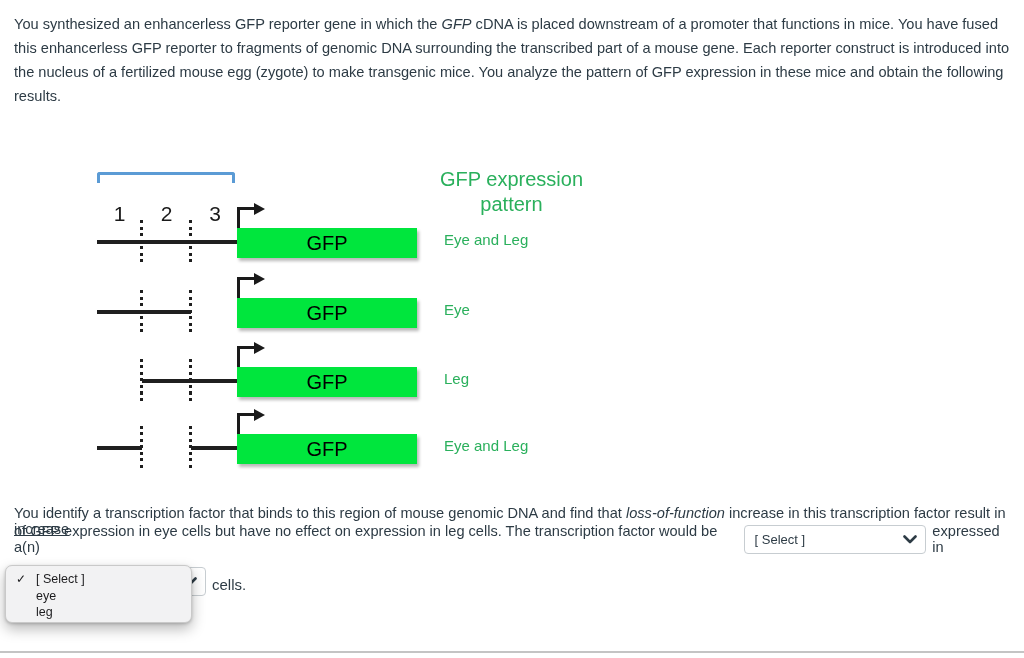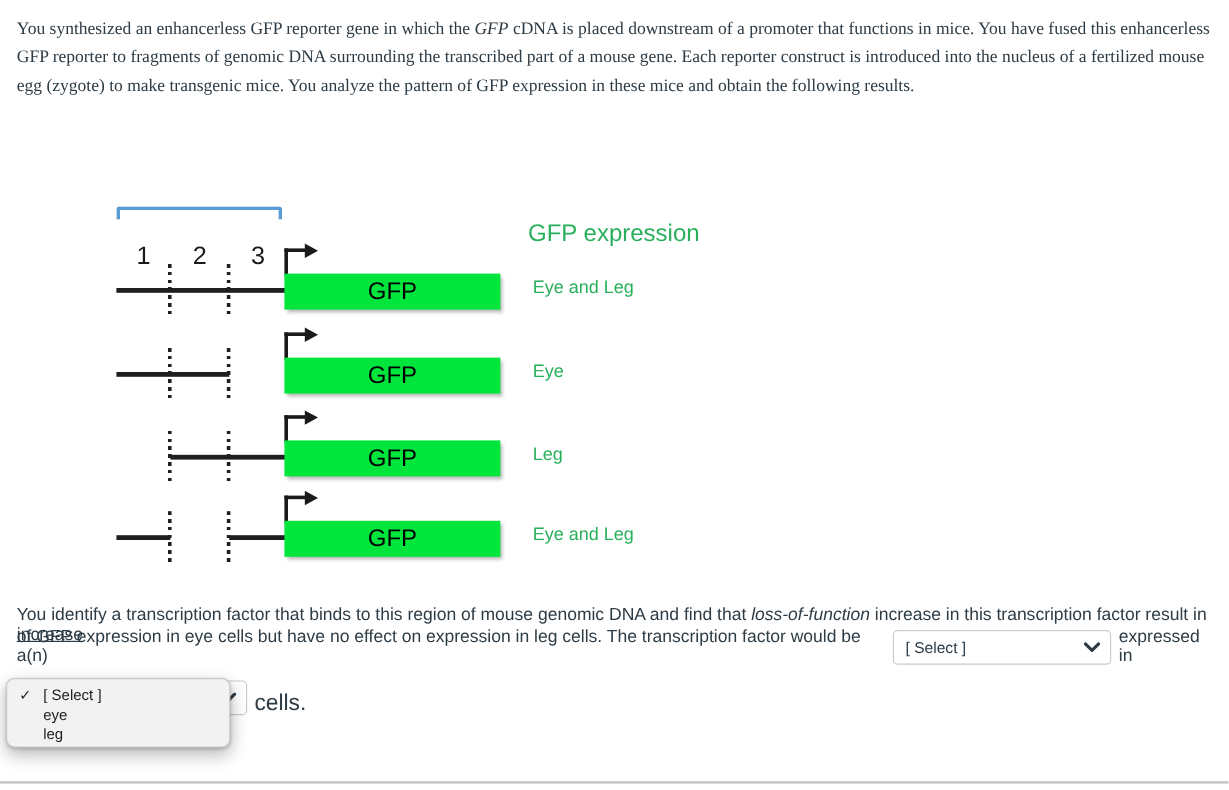--- a/index.html
+++ b/index.html
@@ -6,39 +6,39 @@
   html, body { background: #ffffff; }
   body { font-family: "Liberation Sans", sans-serif; }
   .page {
     position: relative; width: 1024px; height: 658px;
     background: #ffffff; overflow: hidden;
     color: #2d3b45;
   }
   
   .intro {
     position: absolute; left: 14px; top: 12px; width: 998px;
-    font-size: 14.6px; line-height: 24px; color: #2d3b45; font-family: Liberation Serif, serif;
+    font-size: 14.6px; line-height: 24px; color: #2d3b45;
   }
   .intro em { font-style: italic; }
   
   .dg-title {
     position: absolute; left: 20px; top: 114px; width: 300px;
     text-align: center; color: #1a1a1a;
     font-size: 21.5px; line-height: 25px;
   }
   .bracket {
     position: absolute; left: 97px; top: 172px; width: 138px; height: 11px;
     border-top: 3px solid #5b9bd5;
     border-left: 3px solid #5b9bd5;
     border-right: 3px solid #5b9bd5;
     border-radius: 3px 3px 0 0;
   }
   .dg-header {
     position: absolute; left: 420px; top: 167px; width: 183px;
-    text-align: center; font-size: 20px; line-height: 25px; margin-top: 16px;
+    text-align: center; font-size: 20px; line-height: 25px;
   }
   .region-number {
     position: absolute; transform: translateX(-50%);
     font-size: 21px; color: #1a1a1a;
   }
   .dna-line { position: absolute; height: 4px; background: #1f1f1f; }
   .exon-divider {
     position: absolute; width: 3px;
     background: repeating-linear-gradient(to bottom, #1f1f1f 0 3px, transparent 3px 6.5px);
   }
@@ -77,21 +77,21 @@
     padding: 0 8px 0 10px;
     font-size: 13px; color: #2d3b45;
     margin: 0 6px;
     cursor: pointer;
   }
   .chev { width: 14px; height: 9px; flex: 0 0 auto; }
   .select2 {
     position: absolute; left: 20px; top: 567px; width: 186px; height: 29px;
     margin: 0; z-index: 1;
   }
-  .cells-label { position: absolute; left: 212px; top: 576px; font-size: 19px; }
+  .cells-label { position: absolute; left: 212px; top: 576px; font-size: 15px; }
   
   .popup {
     position: absolute; left: 5px; top: 565px; width: 187px; height: 58px;
     background: #f2f2f3;
     border: 1px solid #c9c9c9; border-radius: 7px;
     box-shadow: 0 6px 14px rgba(0,0,0,0.28), 0 1px 3px rgba(0,0,0,0.18);
     z-index: 5; padding-top: 5px;
     font-size: 12.5px; color: #1c1c1e;
   }
   .popup-item {
@@ -110,20 +110,21 @@
 
 <div class="page">
 
   <p class="intro"><span>You synthesized an enhancerless GFP reporter gene in which the </span><em>GFP</em><span> cDNA is placed downstream of a promoter that functions in mice. You have fused this enhancerless GFP reporter to fragments of genomic DNA surrounding the transcribed part of a mouse gene. Each reporter construct is introduced into the nucleus of a fertilized mouse egg (zygote) to make transgenic mice. You analyze the pattern of GFP expression in these mice and obtain the following results.</span></p>
 
 
   <div class="bracket" style="border-color: rgb(91, 155, 213);"></div>
 
   <div class="dg-header" style="color: rgb(42, 176, 92);">
     <div>GFP expression</div>
+    <div>pattern</div>
   </div>
 
   <div id="diagram-rows">
       <div class="dna-line" style="left: 97px; top: 240px; width: 142px;"></div>
       <div class="exon-divider" style="left: 140px; top: 220px; height: 45px;"></div>
       <div class="exon-divider" style="left: 189px; top: 220px; height: 45px;"></div>
       <div class="arrow-v" style="left: 237px; top: 207px; height: 23px;"></div>
       <div class="arrow-h" style="left: 237px; top: 207px; width: 21px;"></div>
       <div class="arrow-head" style="left: 254px; top: 202.5px;"></div>
       <div class="gfp-box" style="left: 237px; top: 228px; background: rgb(0, 230, 61);">

